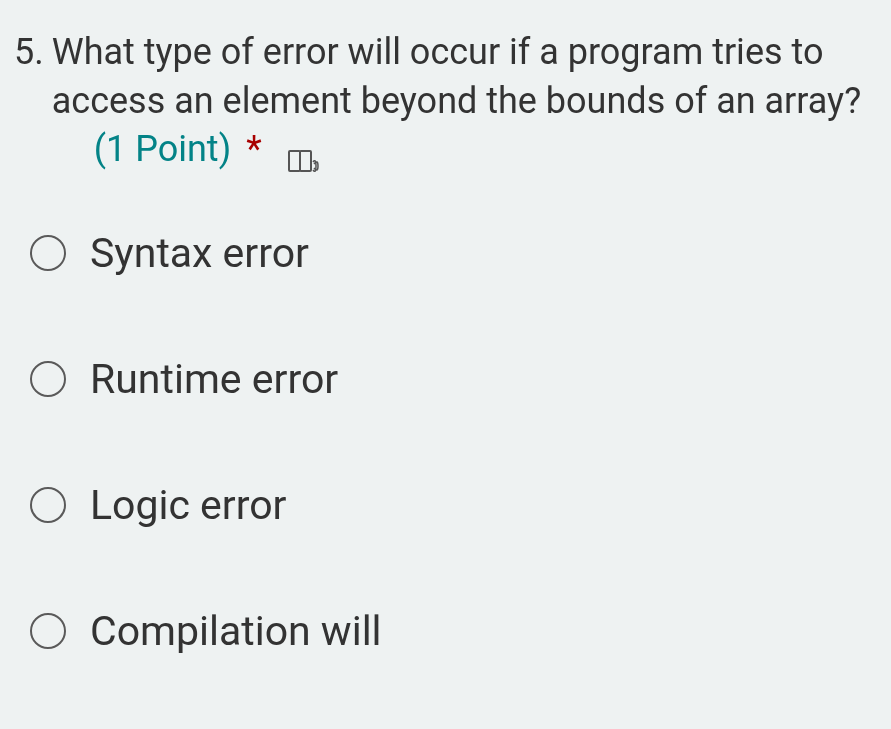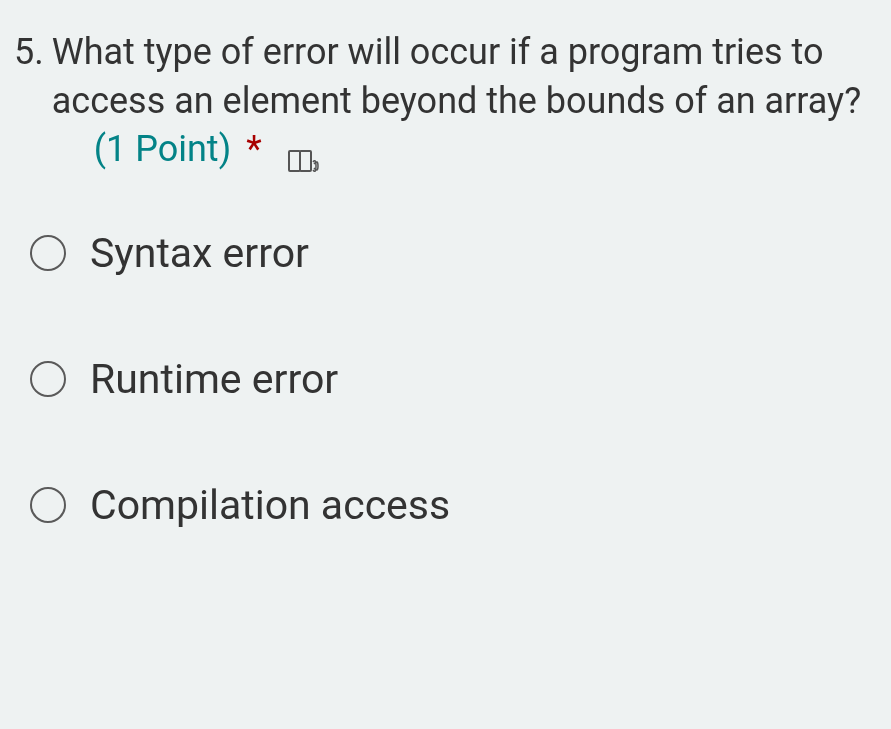--- a/index.html
+++ b/index.html
@@ -105,15 +105,19 @@
   <div class="option">
     <div class="radio"></div>
     <div class="option-label">Syntax error</div>
   </div>
   <div class="option">
     <div class="radio"></div>
     <div class="option-label">Runtime error</div>
   </div>
   <div class="option">
     <div class="radio"></div>
-    <div class="option-label">Compilation access</div>
+    <div class="option-label">Logic error</div>
+  </div>
+  <div class="option">
+    <div class="radio"></div>
+    <div class="option-label">Compilation will</div>
   </div>
 </div>
 
 </body></html>

